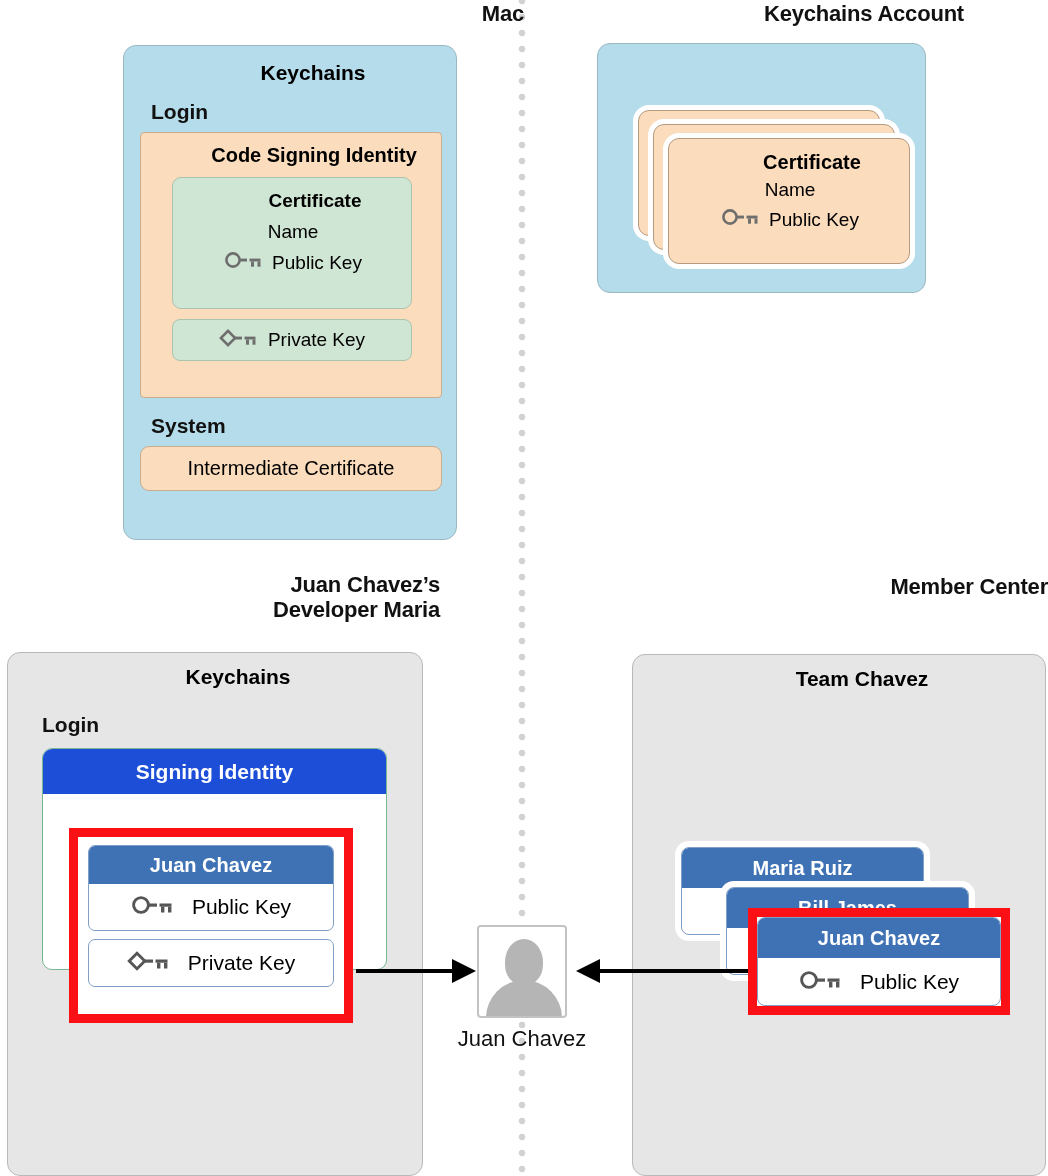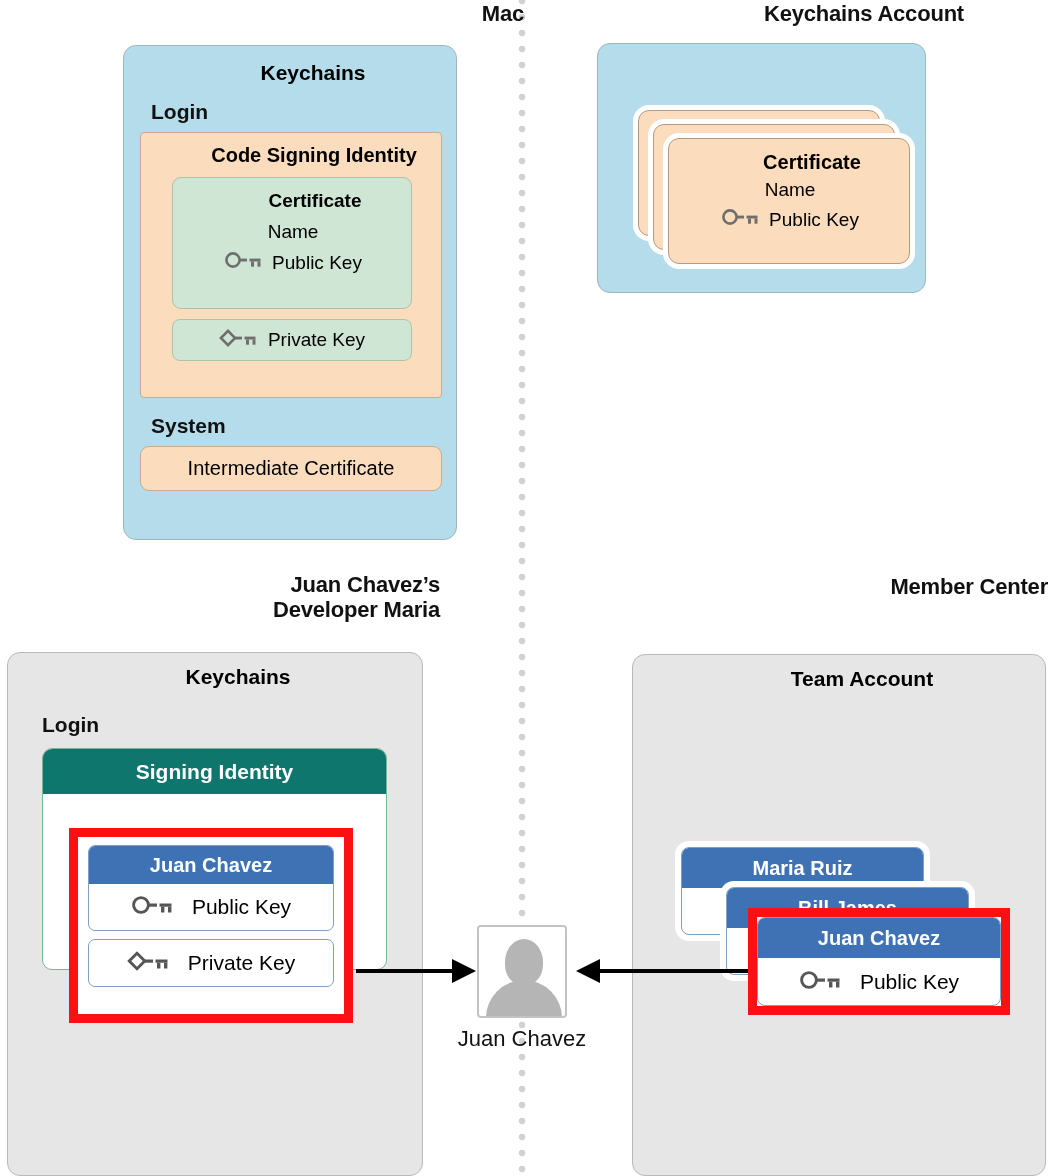--- a/index.html
+++ b/index.html
@@ -145,21 +145,21 @@
 
   #signing-identity {
     left: 34px; top: 95px; width: 345px; height: 222px;
     background: #ffffff;
     border: 1.4px solid #79b793;
     border-radius: 10px;
     overflow: hidden;
   }
   #si-header {
     position: absolute; left: 0; top: 0; width: 100%; height: 45px;
-    background: #0f766e;
+    background: #1d4ed8;
     display: flex; align-items: center; justify-content: center;
     color: #ffffff; font-weight: bold; font-size: 21px;
   }
 
   #jc-red-box {
     left: 69px; top: 828px; width: 284px; height: 195px;
     border: 9px solid #fb1016;
     background: #ffffff;
     z-index: 5;
   }
@@ -399,21 +399,21 @@
         <rect x="37" y="12.7" width="3.4" height="5.8" fill="#565656"></rect>
       </svg>
     </span>
     <span>Private Key</span>
   </div>
 </div>
 
 <div class="abs ttl" id="mc-title">Member Center</div>
 
 <div class="abs" id="mc-panel">
-  <div class="abs hdr-center" id="mc-panel-title">Team Account</div>
+  <div class="abs hdr-center" id="mc-panel-title">Team Chavez</div>
 
   <div class="mc-card" id="mc-card-maria">
     <div class="idcard-head">Maria Ruiz</div>
     <div class="mc-card-pub">
       <span class="keyicon">
         <svg width="48" height="22" viewBox="0 0 48 22">
           <circle cx="10" cy="11" r="7.4" fill="none" stroke="#565656" stroke-width="2.9"></circle>
           <rect x="18" y="9.5" width="8" height="3.2" fill="#565656"></rect>
           <rect x="28.5" y="9.5" width="12" height="3.2" fill="#565656"></rect>
           <rect x="30" y="12.7" width="3.4" height="5.8" fill="#565656"></rect>

